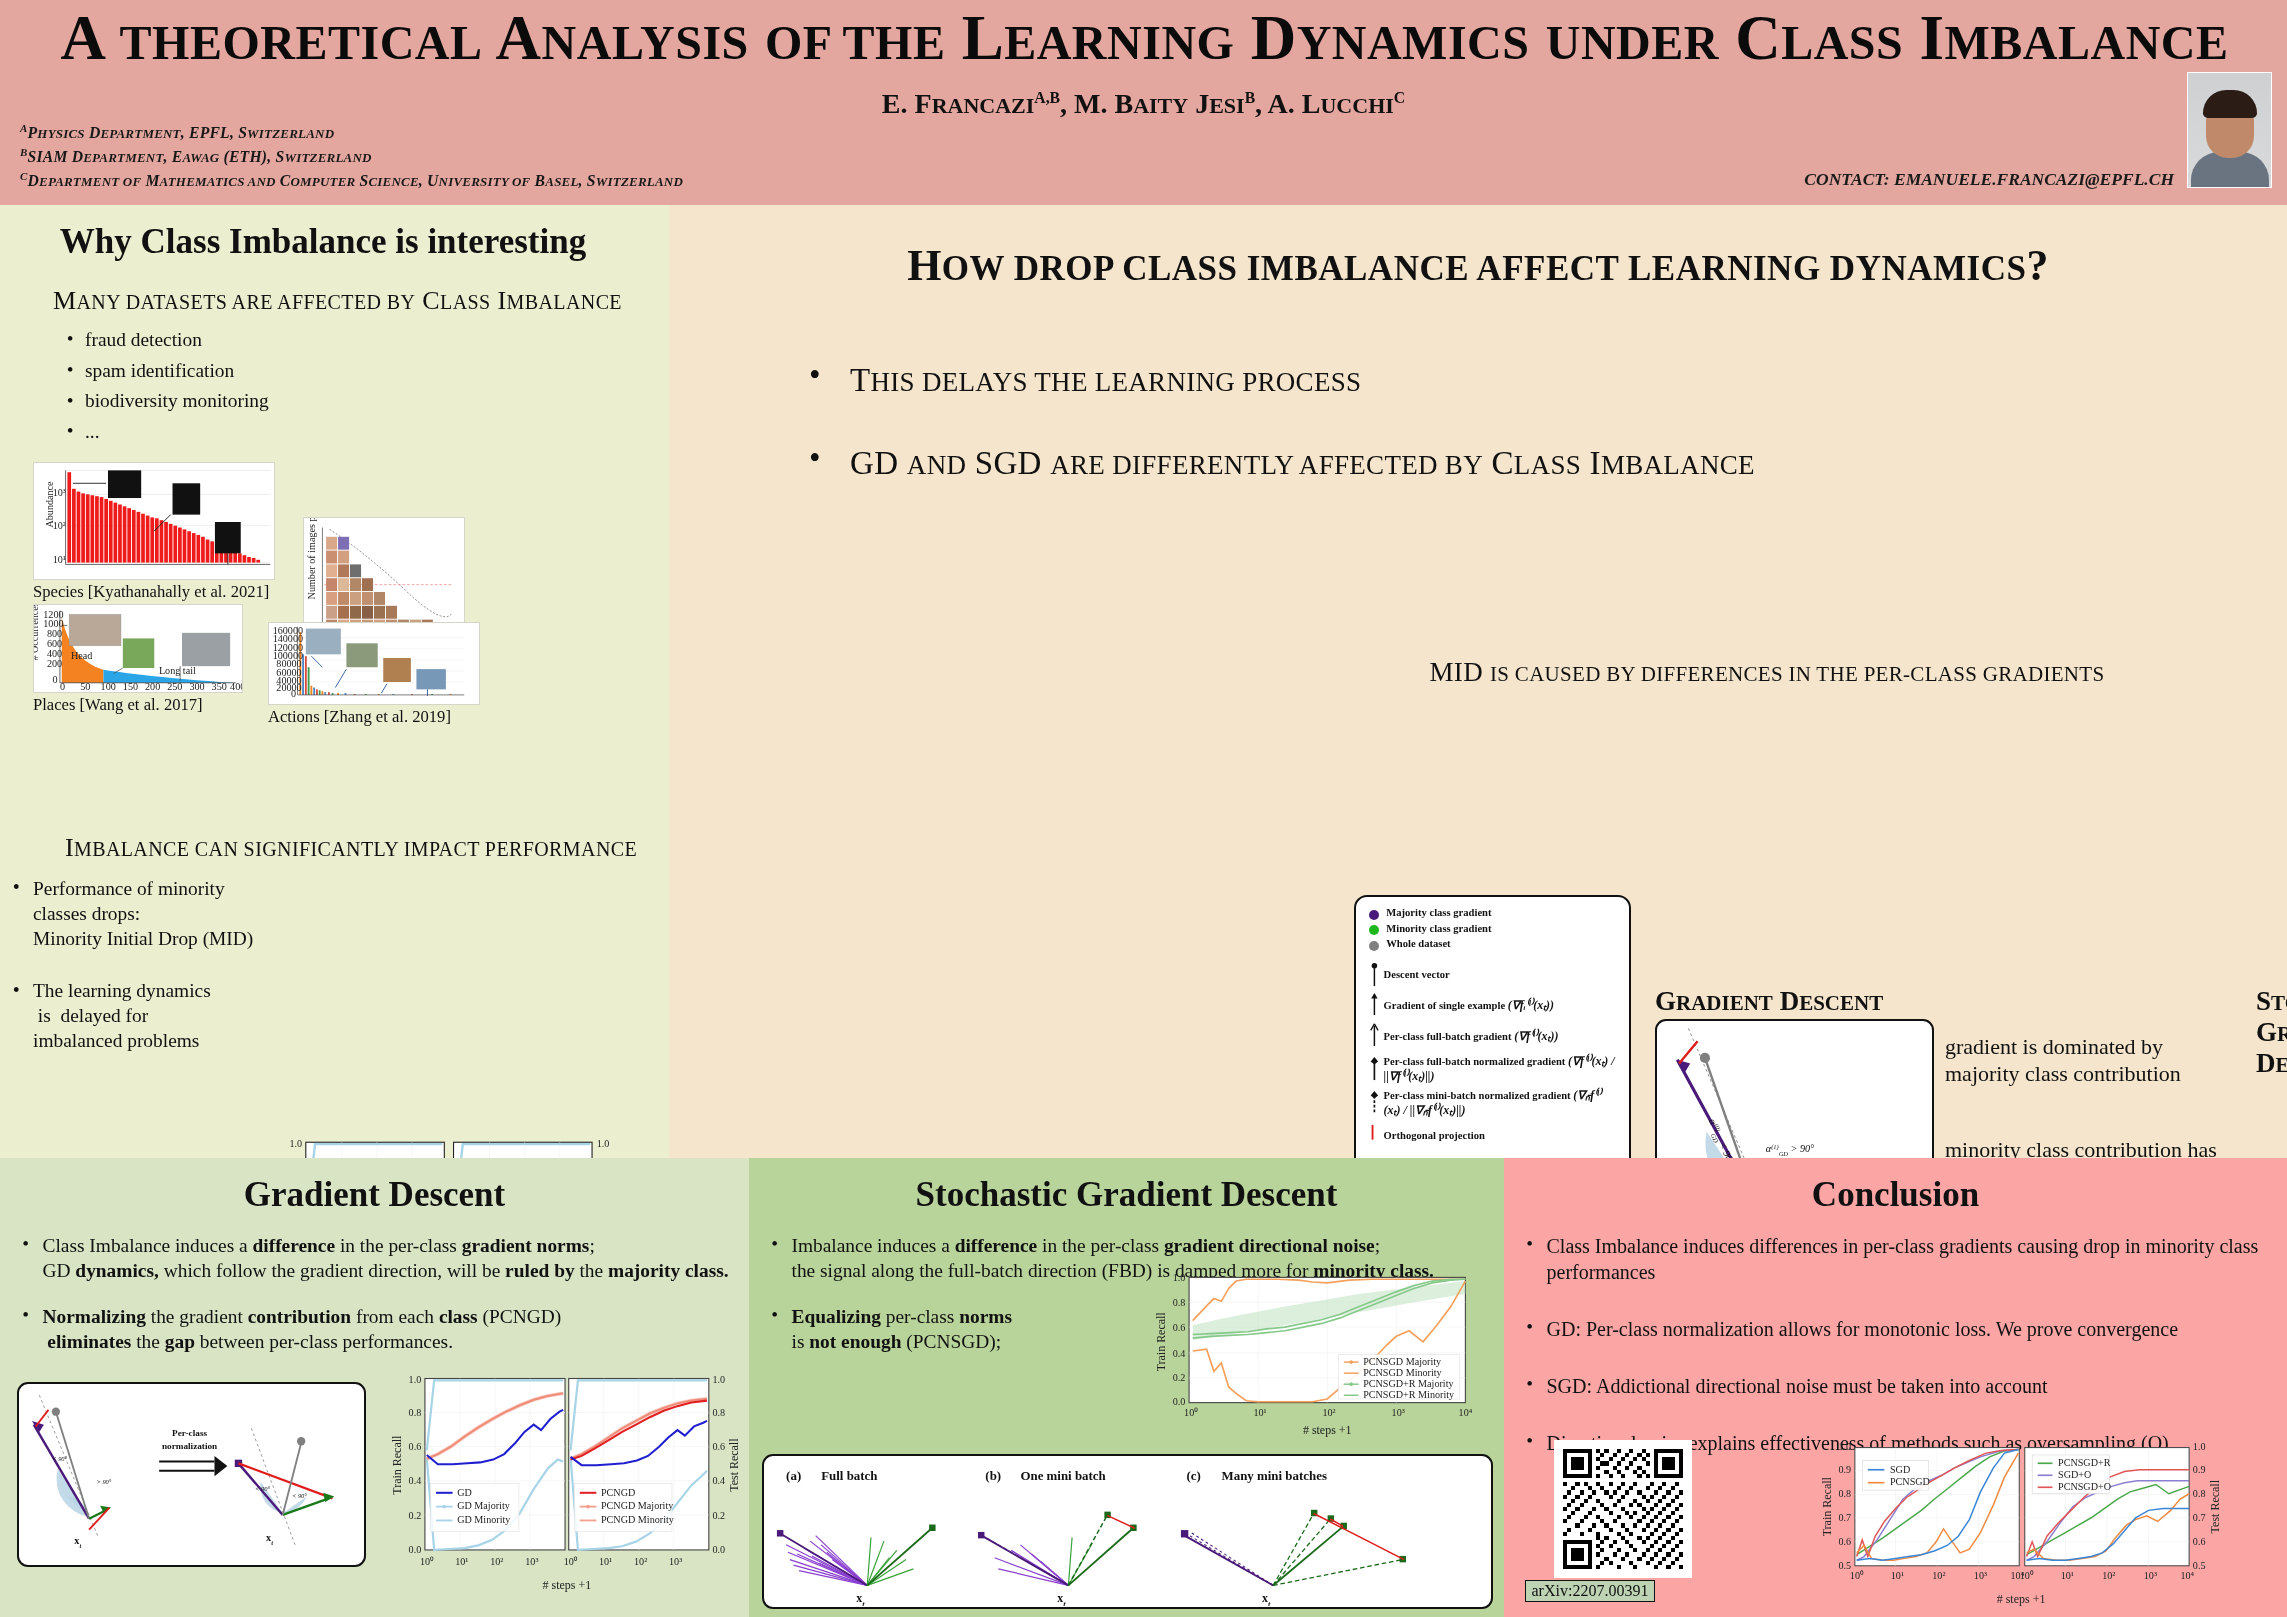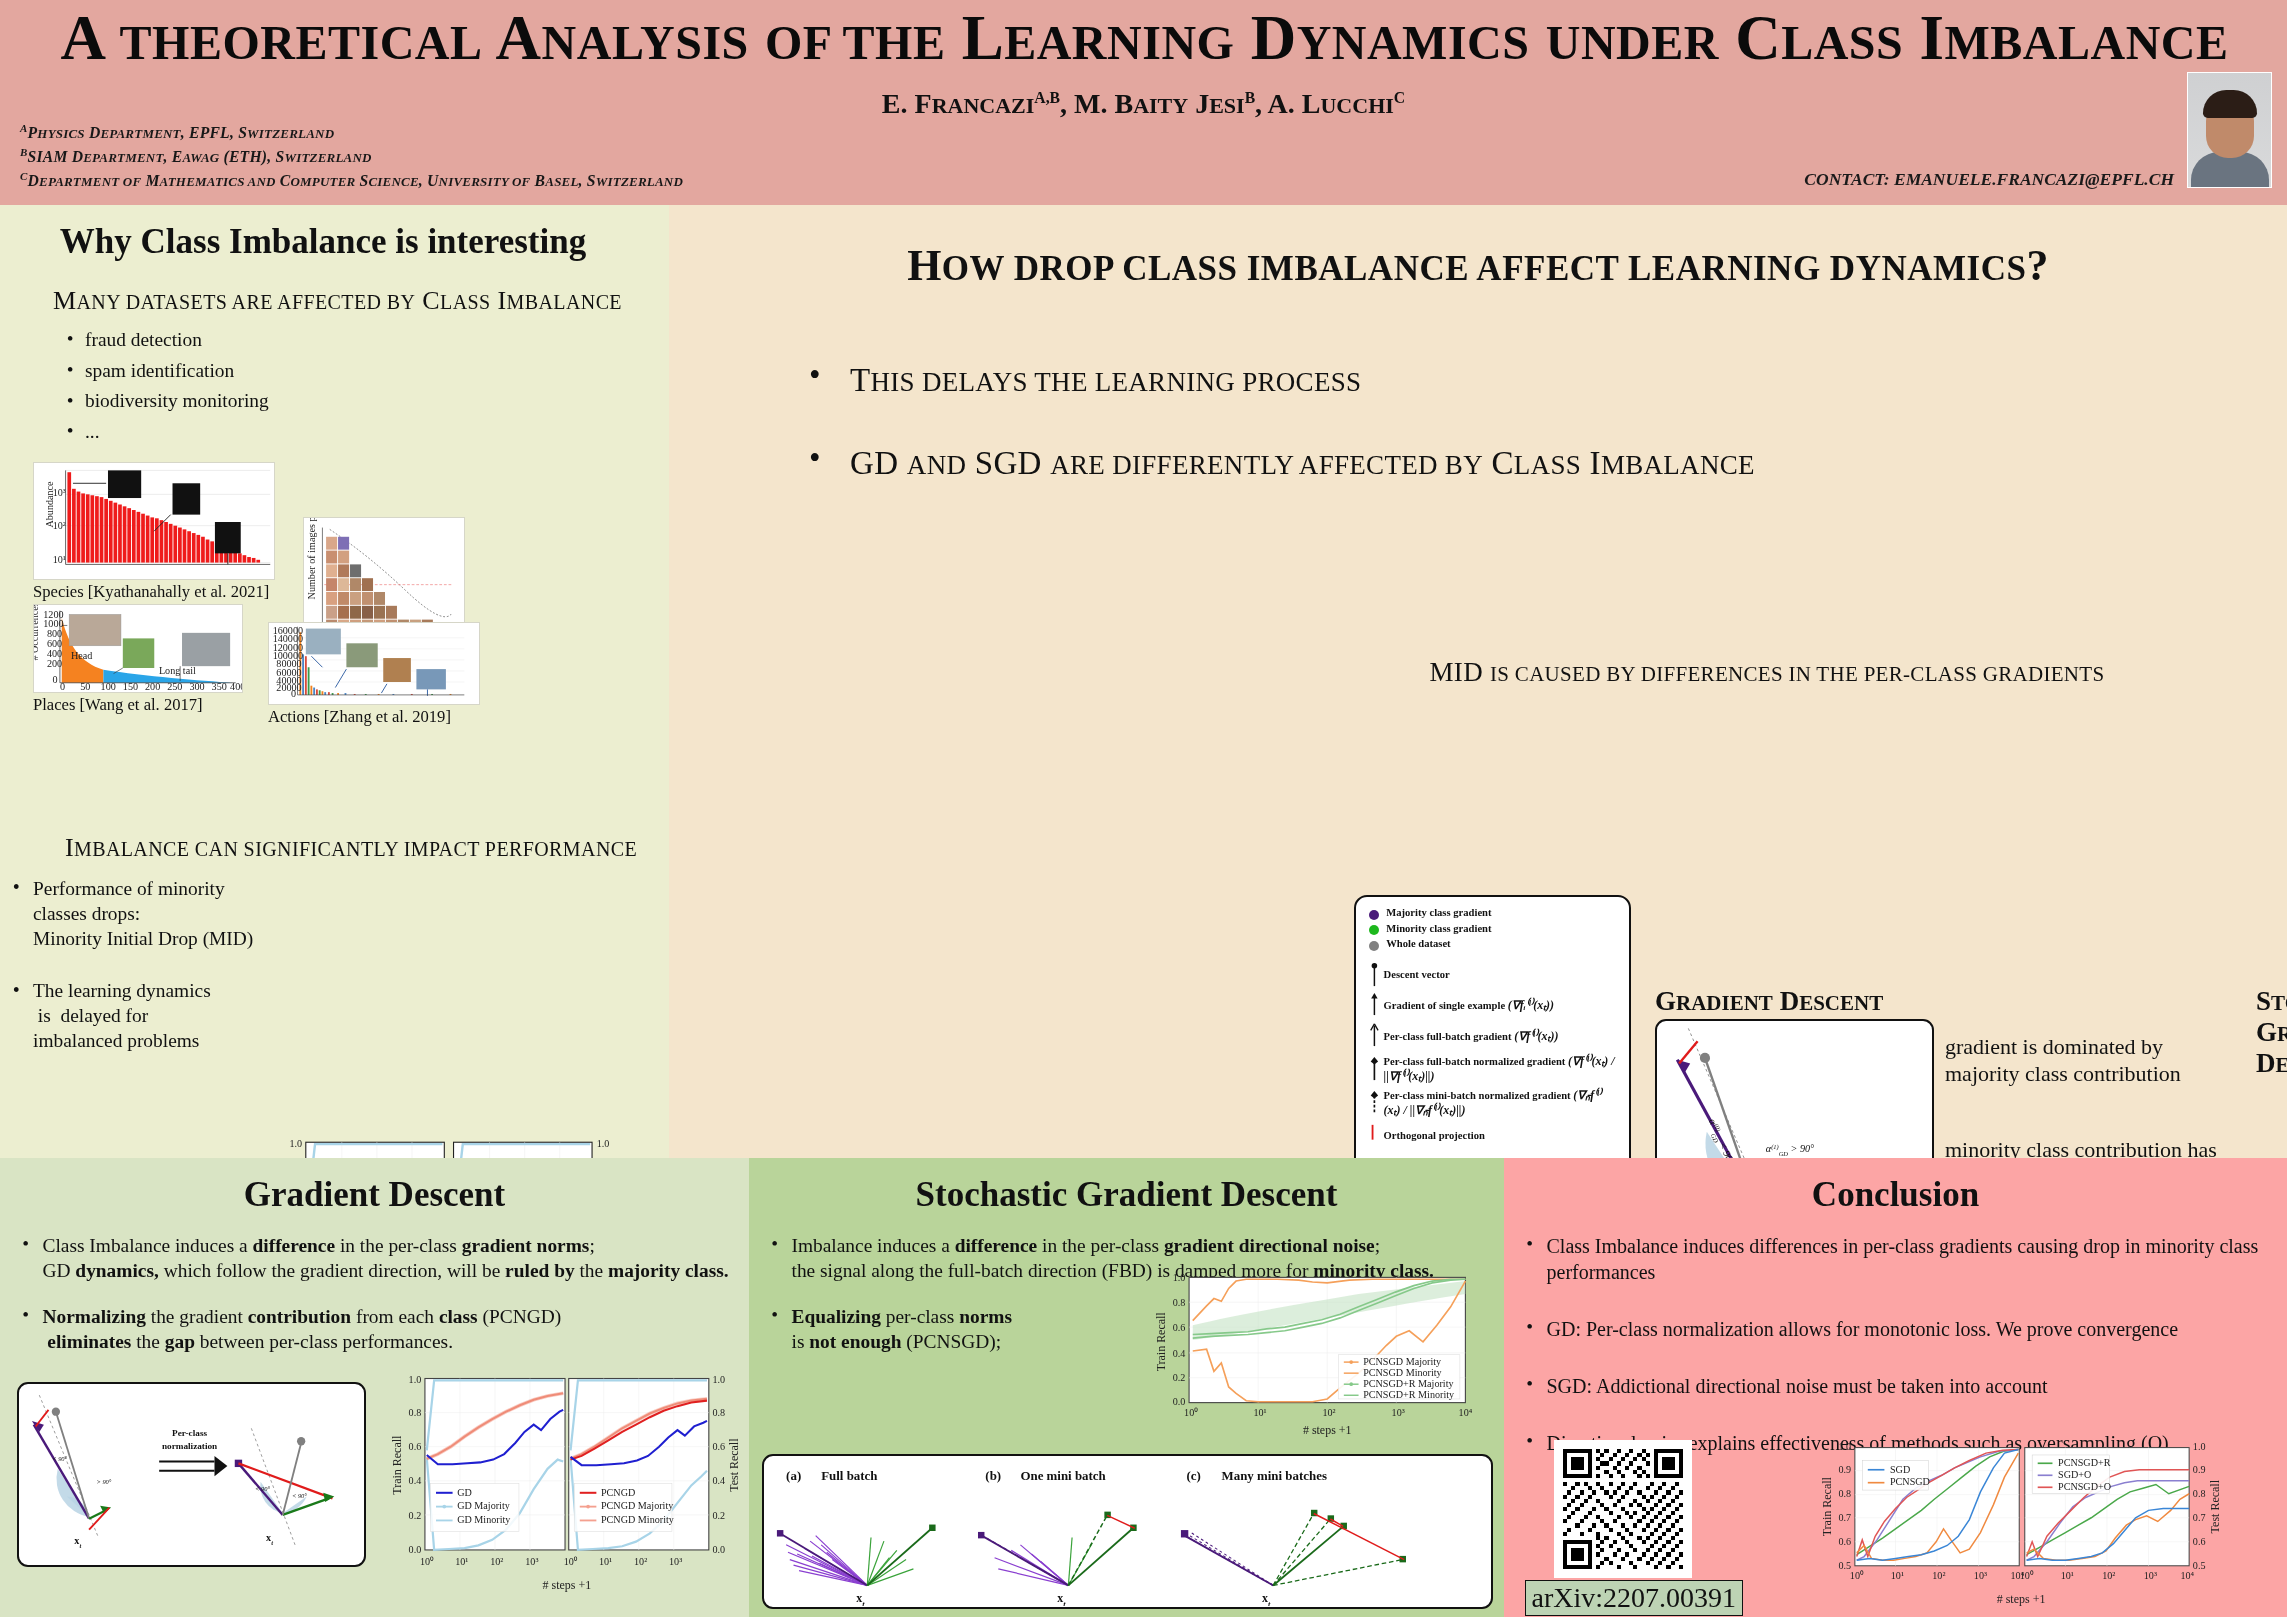--- a/index.html
+++ b/index.html
@@ -204,21 +204,21 @@
     position: absolute; left: 762px; top: 1454px; width: 731px; height: 155px;
     background: #fff; border: 2.8px solid #111; border-radius: 11px; overflow: hidden;
   }
   .qr {
     position: absolute; left: 1554px; top: 1440px; width: 138px; height: 138px;
     background: #fff; padding: 9.2px;
   }
   .arxiv {
     position: absolute; left: 1525px; top: 1580px;
     border: 1.8px solid #111; padding: 0.9px 5.5px; background: #bdd3b4;
-    font-size: 28px; color: #111;
+    font-size: 16px; color: #111;
   }
   .concl-chart { position: absolute; left: 1805px; top: 1440px; }
 
   
   .axlbl { font-size: 11px; fill: #222; font-family: "Liberation Serif", serif; }
   .axlbl-b { font-size: 13px; fill: #222; font-family: "Liberation Serif", serif; }
 </style>
 </head>
 <body>
 

